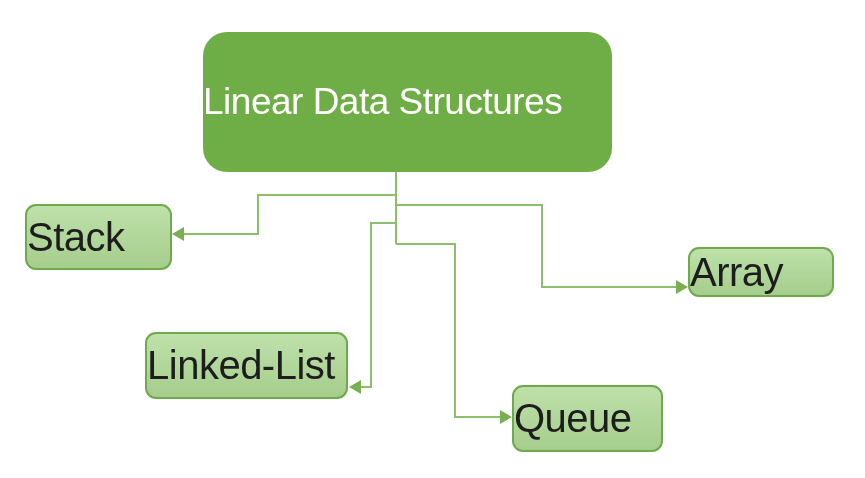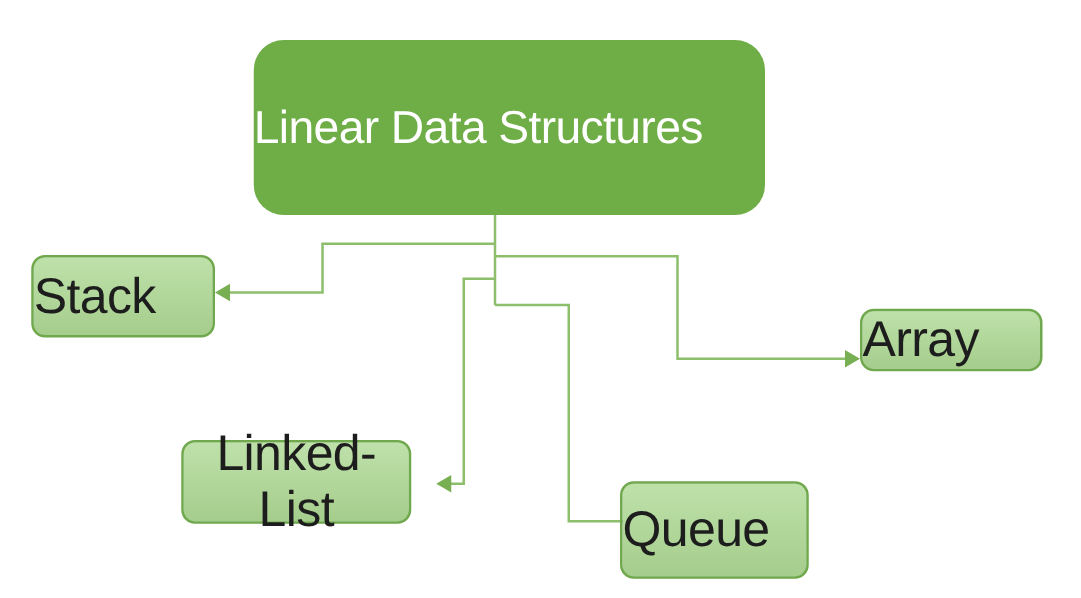--- a/index.html
+++ b/index.html
@@ -55,22 +55,22 @@
     background: linear-gradient(to bottom,
       var(--child-fill-top, #bee1aa),
       var(--child-fill-bottom, #a5cd8c));
     border: 2px solid var(--child-border, #6fa84d);
     color: var(--child-text, #1d1d1d);
     font-size: 40px;
     letter-spacing: -0.5px;
   }
   .node-stack  { left: 25px;  top: 204px; width: 147px; height: 66px; }
   .node-array  { left: 688px; top: 247px; width: 146px; height: 50px; }
-  .node-linked { left: 145px; top: 352px; width: 184px; height: 67px; }
-  .node-queue  { left: 496px; top: 385px; width: 151px; height: 78px; }
+  .node-linked { left: 145px; top: 332px; width: 203px; height: 67px; }
+  .node-queue  { left: 512px; top: 385px; width: 151px; height: 67px; }
   .node-label { pointer-events: none; }
 </style>
 </head>
 <body>
 
 <div class="canvas">
 
   <svg class="connectors" viewBox="0 0 865 478" xmlns="http://www.w3.org/2000/svg" aria-hidden="true">
 
     <path class="line" d="M396 172 V244"></path>

